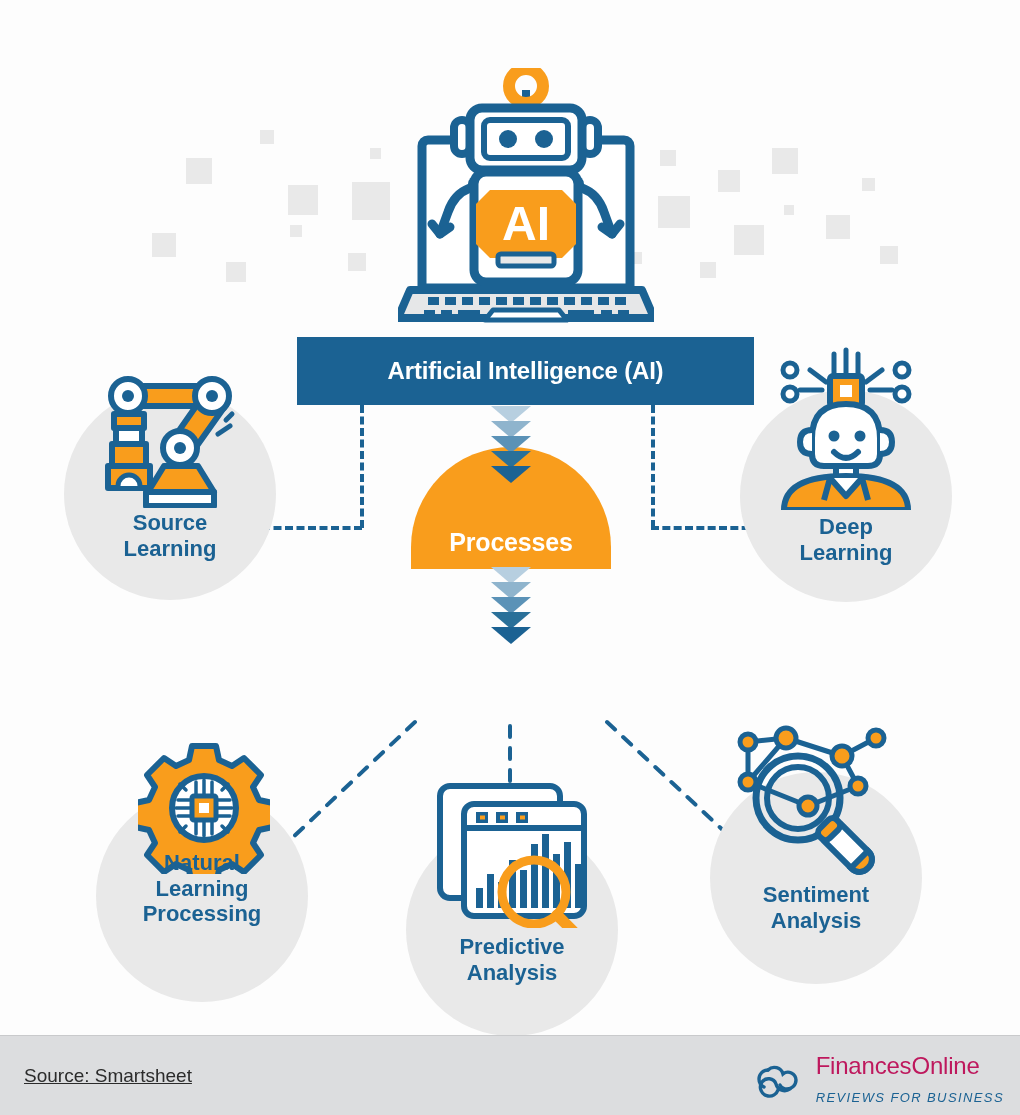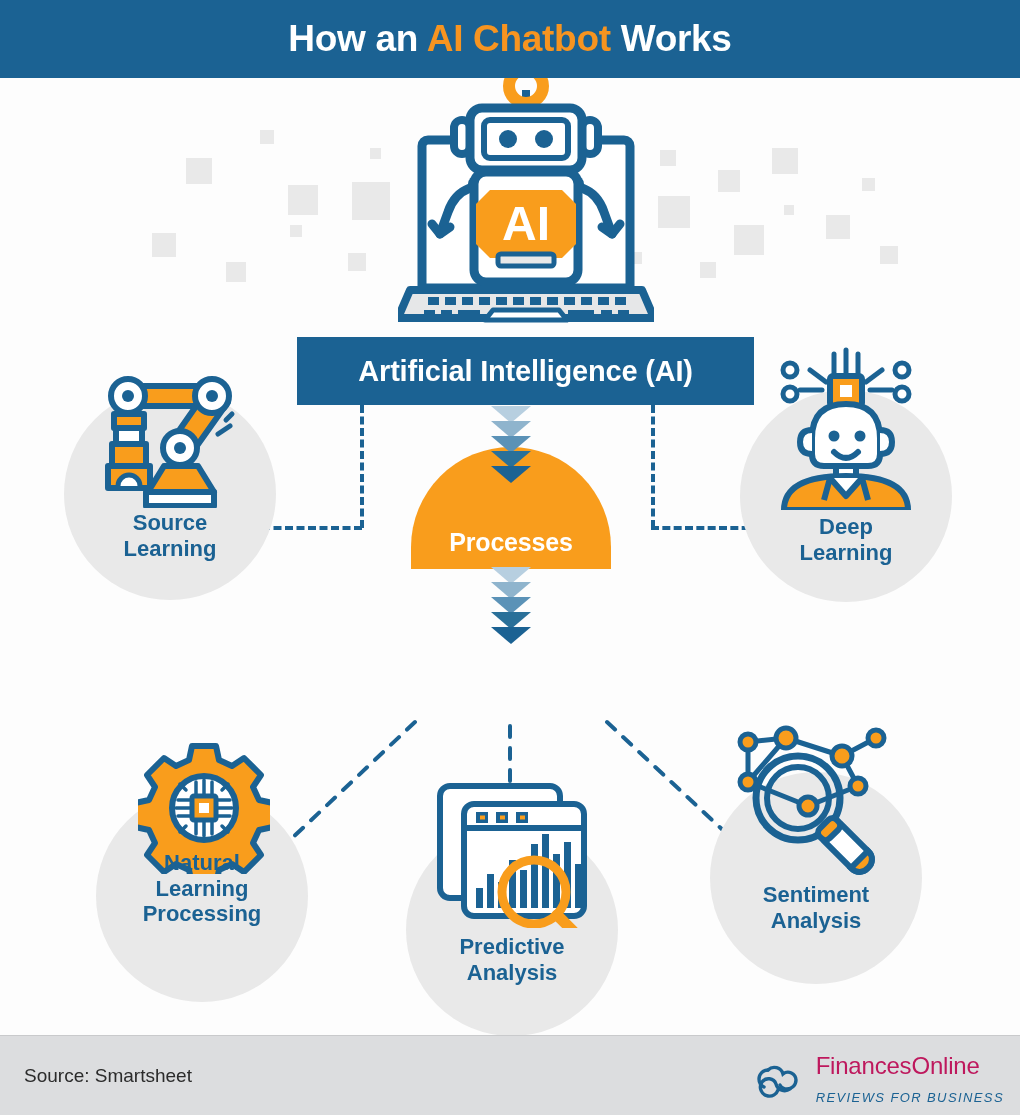--- a/index.html
+++ b/index.html
@@ -70,21 +70,21 @@
     width: 457px;
     height: 68px;
     background: #1b6293;
     z-index: 22;
     display: flex;
     align-items: center;
     justify-content: center;
   }
   #ai-banner-label {
     color: #ffffff;
-    font-size: 29px;
+    font-size: 24px;
     font-weight: bold;
     letter-spacing: -0.2px;
   }
 
   
   .dome {
     position: absolute;
     background: #f99d1c;
     z-index: 18;
     display: flex;
@@ -183,20 +183,21 @@
     position: absolute;
     left: 0; top: 0;
     width: 1020px; height: 1px;
     background: #c9cacc;
   }
   #footer-source {
     position: absolute;
     left: 24px; top: 30px;
     font-size: 19px;
     color: #2b2b2b;
+    text-decoration: underline;
   }
   #brand {
     position: absolute;
     right: 16px; top: 18px;
     display: flex;
     align-items: center;
     gap: 10px;
   }
   #brand-text { display: flex; flex-direction: column; }
   #brand-name {
@@ -234,25 +235,20 @@
       <div class="bg-square" style="left: 658px; top: 196px; width: 32px; height: 32px;"></div>
       <div class="bg-square" style="left: 734px; top: 225px; width: 30px; height: 30px;"></div>
       <div class="bg-square" style="left: 784px; top: 205px; width: 10px; height: 10px;"></div>
       <div class="bg-square" style="left: 826px; top: 215px; width: 24px; height: 24px;"></div>
       <div class="bg-square" style="left: 862px; top: 178px; width: 13px; height: 13px;"></div>
       <div class="bg-square" style="left: 700px; top: 262px; width: 16px; height: 16px;"></div>
       <div class="bg-square" style="left: 630px; top: 252px; width: 12px; height: 12px;"></div>
       <div class="bg-square" style="left: 880px; top: 246px; width: 18px; height: 18px;"></div>
     </div>
 
-  <div id="header">
-    <div id="header-title">
-      <span>How an </span><span class="accent">AI Chatbot</span><span> Works</span>
-    </div>
-  </div>
 
   <div id="hero">
     <svg width="256" height="262" viewBox="0 0 256 262" xmlns="http://www.w3.org/2000/svg">
       <g fill="none" stroke="#1b6293" stroke-width="9">
 
         <line x1="128" y1="22" x2="128" y2="54" stroke-width="8"></line>
       </g>
 
       <circle cx="128" cy="18" r="17" fill="none" stroke="#f99d1c" stroke-width="12"></circle>
 

